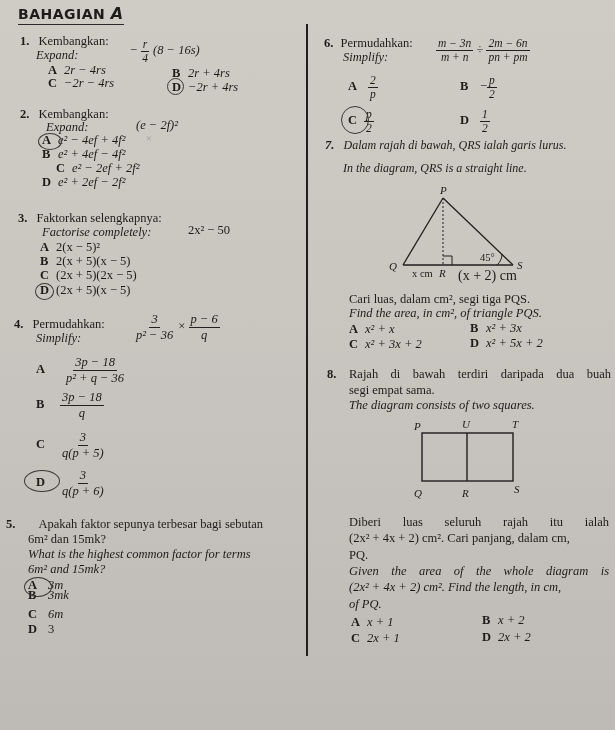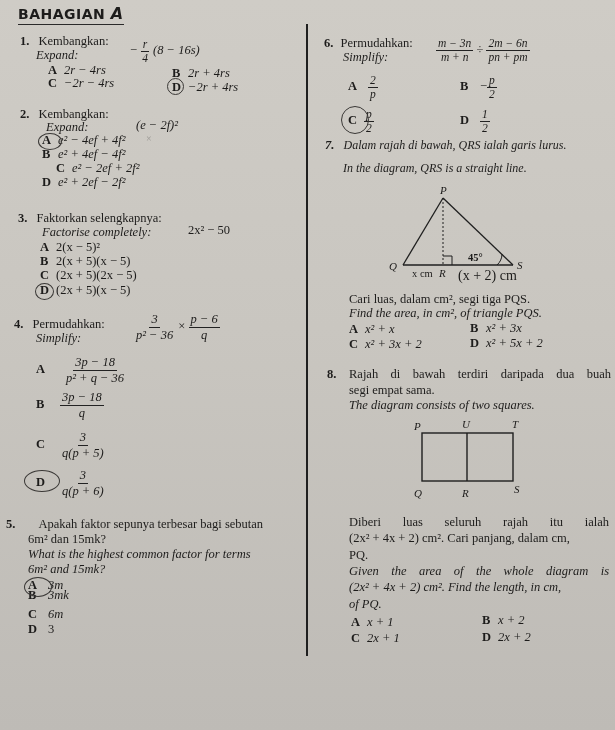--- a/index.html
+++ b/index.html
@@ -174,21 +174,21 @@
   <line x1="8" y1="85" x2="48" y2="18" stroke="#1f1f1f" stroke-width="1.3"></line>
   <line x1="48" y1="18" x2="118" y2="85" stroke="#1f1f1f" stroke-width="1.3"></line>
   <line x1="48" y1="18" x2="48" y2="85" stroke="#1f1f1f" stroke-width="1" stroke-dasharray="2,2"></line>
   <polyline points="48,76 57,76 57,85" fill="none" stroke="#1f1f1f" stroke-width="1"></polyline>
   <path d="M 102 85 A 15 15 0 0 0 107 74" fill="none" stroke="#1f1f1f" stroke-width="1"></path>
 </svg>
 <div class="abs it" style="left:440px; top:184px; font-size:11px;">P</div>
 <div class="abs it" style="left:389px; top:260px; font-size:11px;">Q</div>
 <div class="abs it" style="left:439px; top:267px; font-size:11px;">R</div>
 <div class="abs it" style="left:517px; top:259px; font-size:11px;">S</div>
-<div class="abs" style="left:468px; top:252px; font-size:10.5px;font-weight:bold;">45°</div>
+<div class="abs" style="left:480px; top:252px; font-size:10.5px;">45°</div>
 <div class="abs" style="left:412px; top:268px; font-size:10.5px;">x cm</div>
 <div class="abs" style="left:458px; top:268px; font-size:14px;">(x + 2) cm</div>
 
 <div class="abs q" style="left:349px; top:292px;">Cari luas, dalam cm², segi tiga PQS.</div>
 <div class="abs q it" style="left:349px; top:306px;">Find the area, in cm², of triangle PQS.</div>
 <div class="abs opt" style="left:349px; top:322px;"><span class="lbl">A</span><span class="math">x² + x</span></div>
 <div class="abs opt" style="left:470px; top:321px;"><span class="lbl">B</span><span class="math">x² + 3x</span></div>
 <div class="abs opt" style="left:349px; top:337px;"><span class="lbl">C</span><span class="math">x² + 3x + 2</span></div>
 <div class="abs opt" style="left:470px; top:336px;"><span class="lbl">D</span><span class="math">x² + 5x + 2</span></div>
 

